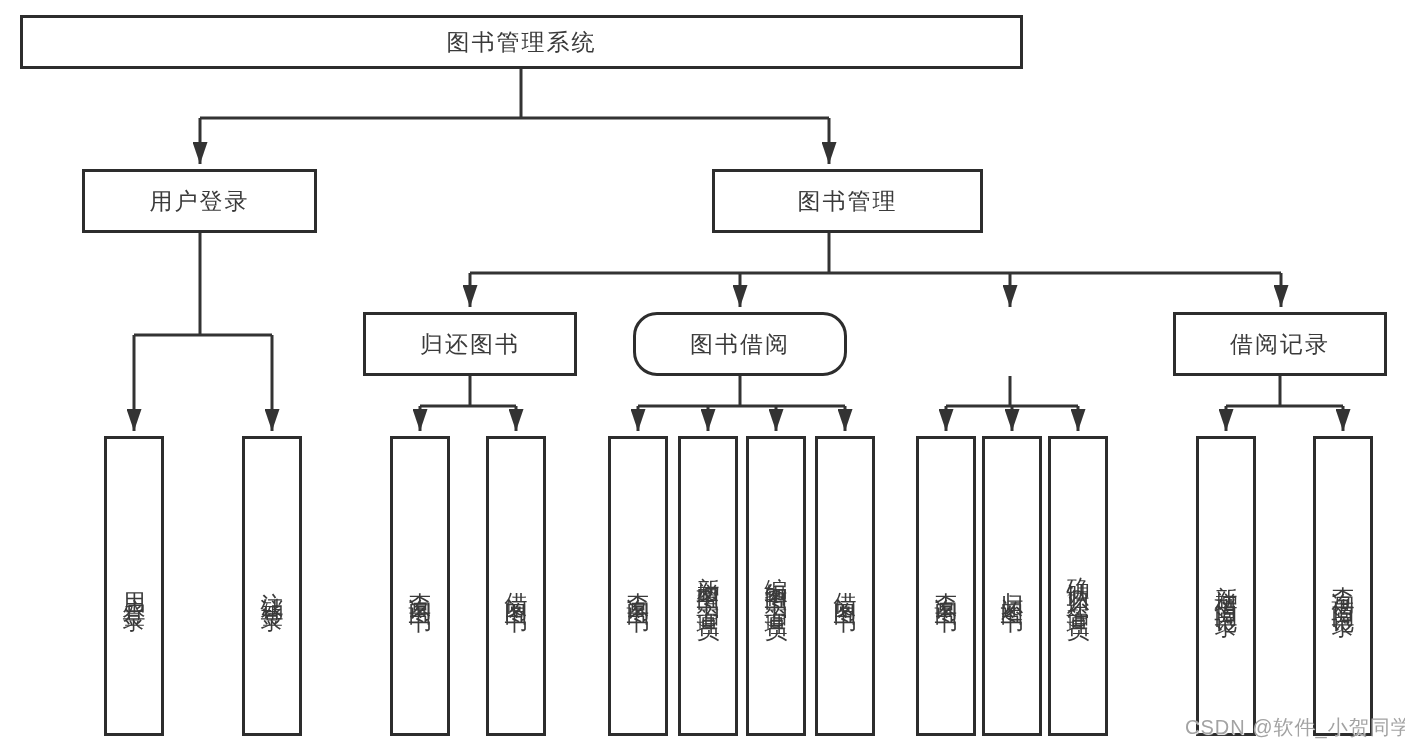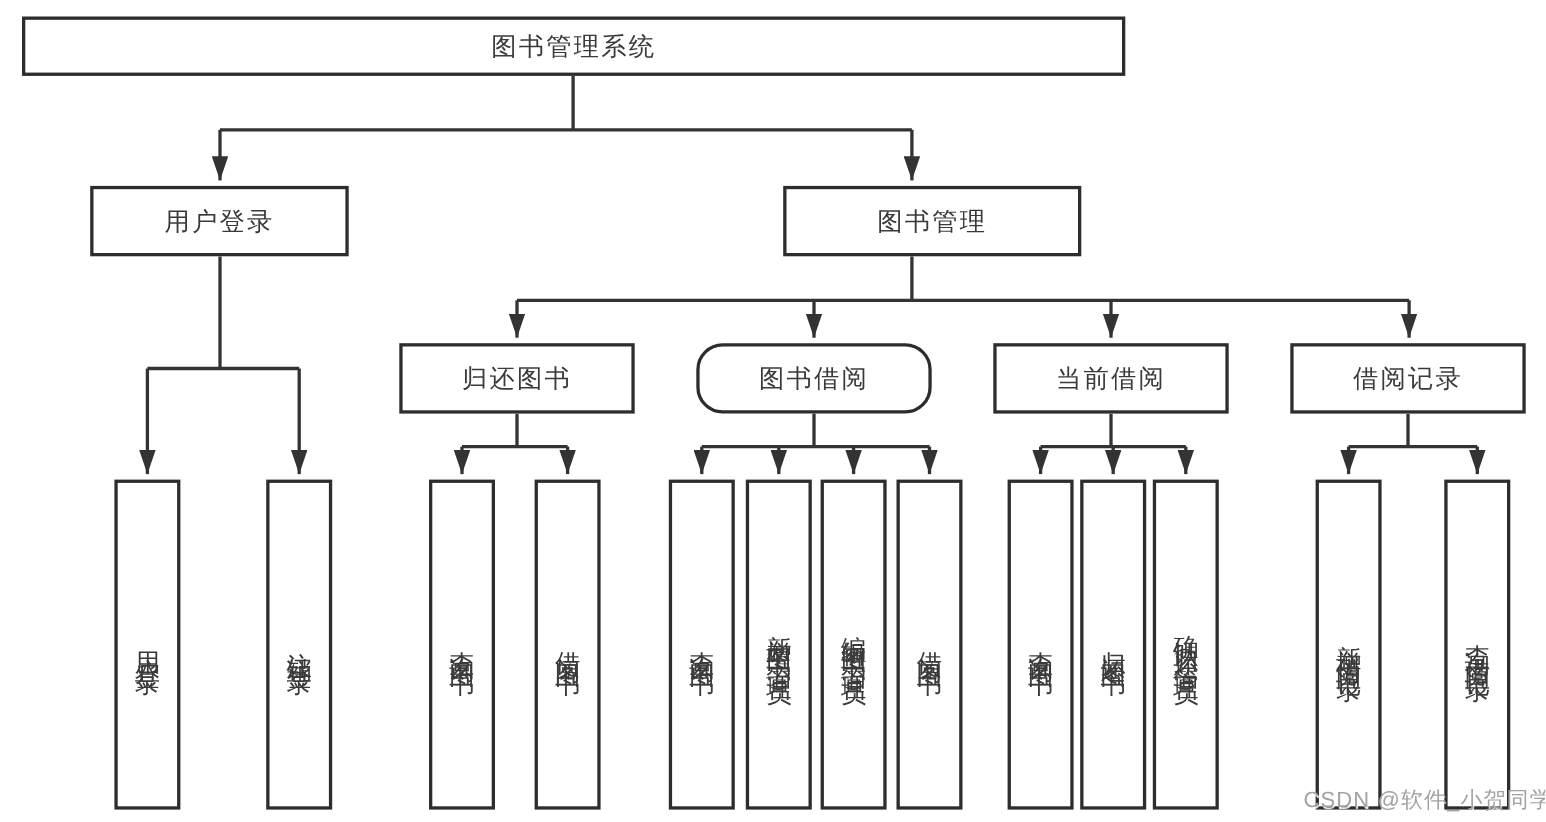--- a/index.html
+++ b/index.html
@@ -106,21 +106,20 @@
     </g>
   </svg>
 
   <div class="box" style="left:20px; top:15px; width:1003px; height:54px;">图书管理系统</div>
 
   <div class="box" style="left:82px; top:169px; width:235px; height:64px;">用户登录</div>
   <div class="box" style="left:712px; top:169px; width:271px; height:64px;">图书管理</div>
 
   <div class="box" style="left:363px; top:312px; width:214px; height:64px;">归还图书</div>
   <div class="box" style="left:633px; top:312px; width:214px; height:64px;border-radius:24px;">图书借阅</div>
-  <div class="box" style="left:903px; top:312px; width:214px; height:64px;">当前借阅</div>
   <div class="box" style="left:1173px; top:312px; width:214px; height:64px;text-align:center;">借阅记录</div>
 
   <div class="box vbox" style="left:104px; top:436px; width:60px; height:300px;">用户登录</div>
   <div class="box vbox" style="left:242px; top:436px; width:60px; height:300px;">注销登录</div>
 
   <div class="box vbox" style="left:390px; top:436px; width:60px; height:300px;">查询图书</div>
   <div class="box vbox" style="left:486px; top:436px; width:60px; height:300px;">借阅图书</div>
 
   <div class="box vbox" style="left:608px; top:436px; width:60px; height:300px;">查询图书</div>
   <div class="box vbox" style="left:678px; top:436px; width:60px; height:300px;">新增图书（管理员）</div>

